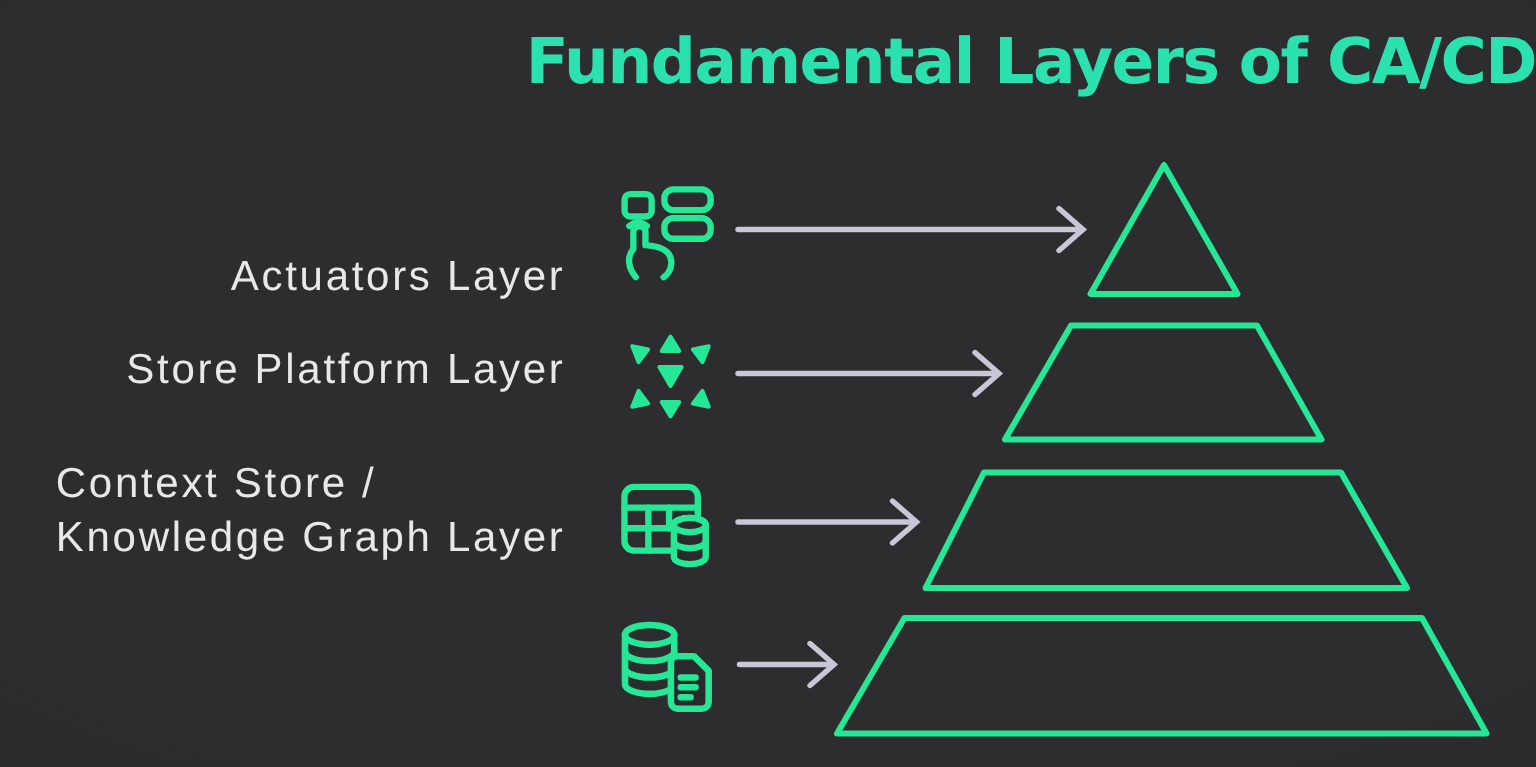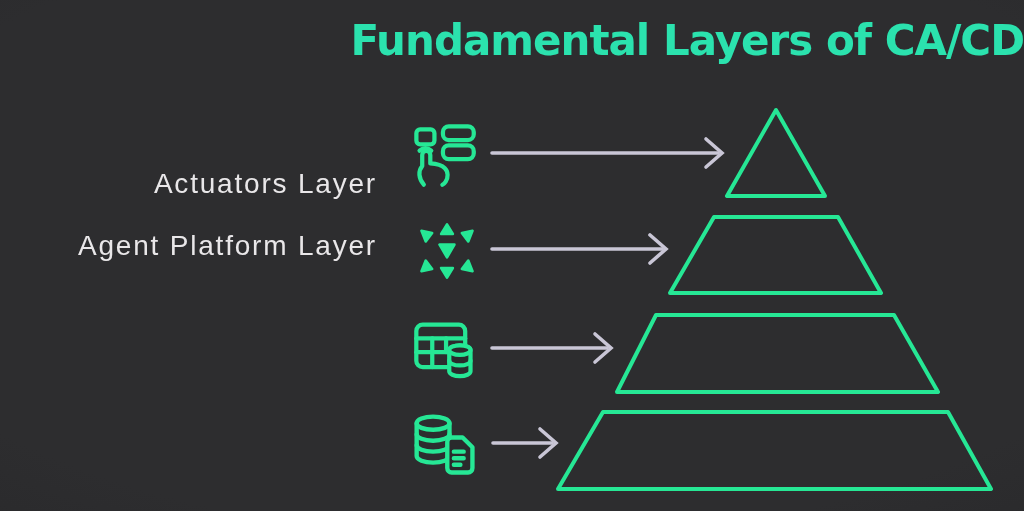--- a/index.html
+++ b/index.html
@@ -101,21 +101,25 @@
       <polygon class="pyr" points="714,217 838,217 881,293 670,293"></polygon>
       <polygon class="pyr" points="656,315 894,315 938,392 617,392"></polygon>
       <polygon class="pyr" points="603,412 948,412 991,489 558,489"></polygon>
     </g>
   </svg>
 
   <div class="label row1">
     <span class="ln">Actuators Layer</span>
   </div>
   <div class="label row2">
-    <span class="ln">Agent Platform Layer</span>
+    <span class="ln">Store Platform Layer</span>
+  </div>
+  <div class="label row3">
+    <span class="ln">Context Store /</span>
+    <span class="ln">Knowledge Graph Layer</span>
   </div>
 
   <svg class="icon i1" width="68" height="68" viewBox="0 0 64 64" aria-hidden="true">
     <rect class="ic-stroke" x="6" y="7" width="17" height="14" rx="3.5"></rect>
     <rect class="ic-stroke" x="31" y="4" width="29" height="13" rx="5.5"></rect>
     <rect class="ic-stroke" x="31" y="22" width="29" height="13" rx="5.5"></rect>
     <path class="ic-stroke" d="M9 27 q5.5 -4.5 11 0"></path>
     <path class="ic-stroke" d="M13 59 C8 53 7.5 46 11.5 41.5 L11.5 31 a3.8 3.8 0 0 1 7.6 0 L19.1 39 c5 .3 10.8 1.6 13.7 4.5 c3.4 3.4 3.2 8.8 .8 12.6 a9.5 9.5 0 0 1 -3.1 3"></path>
   </svg>
 

